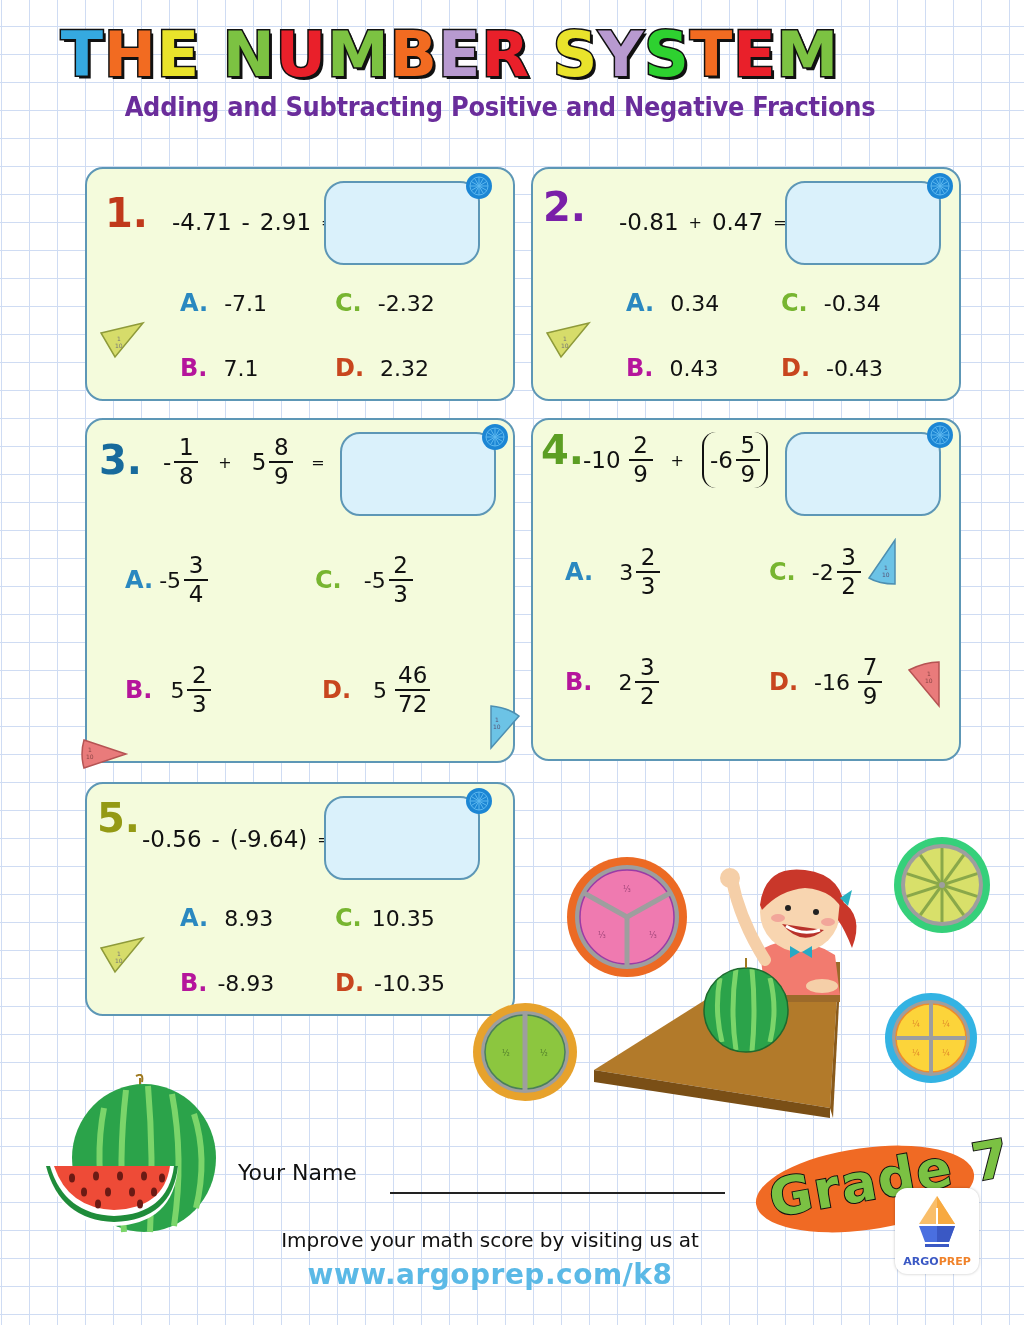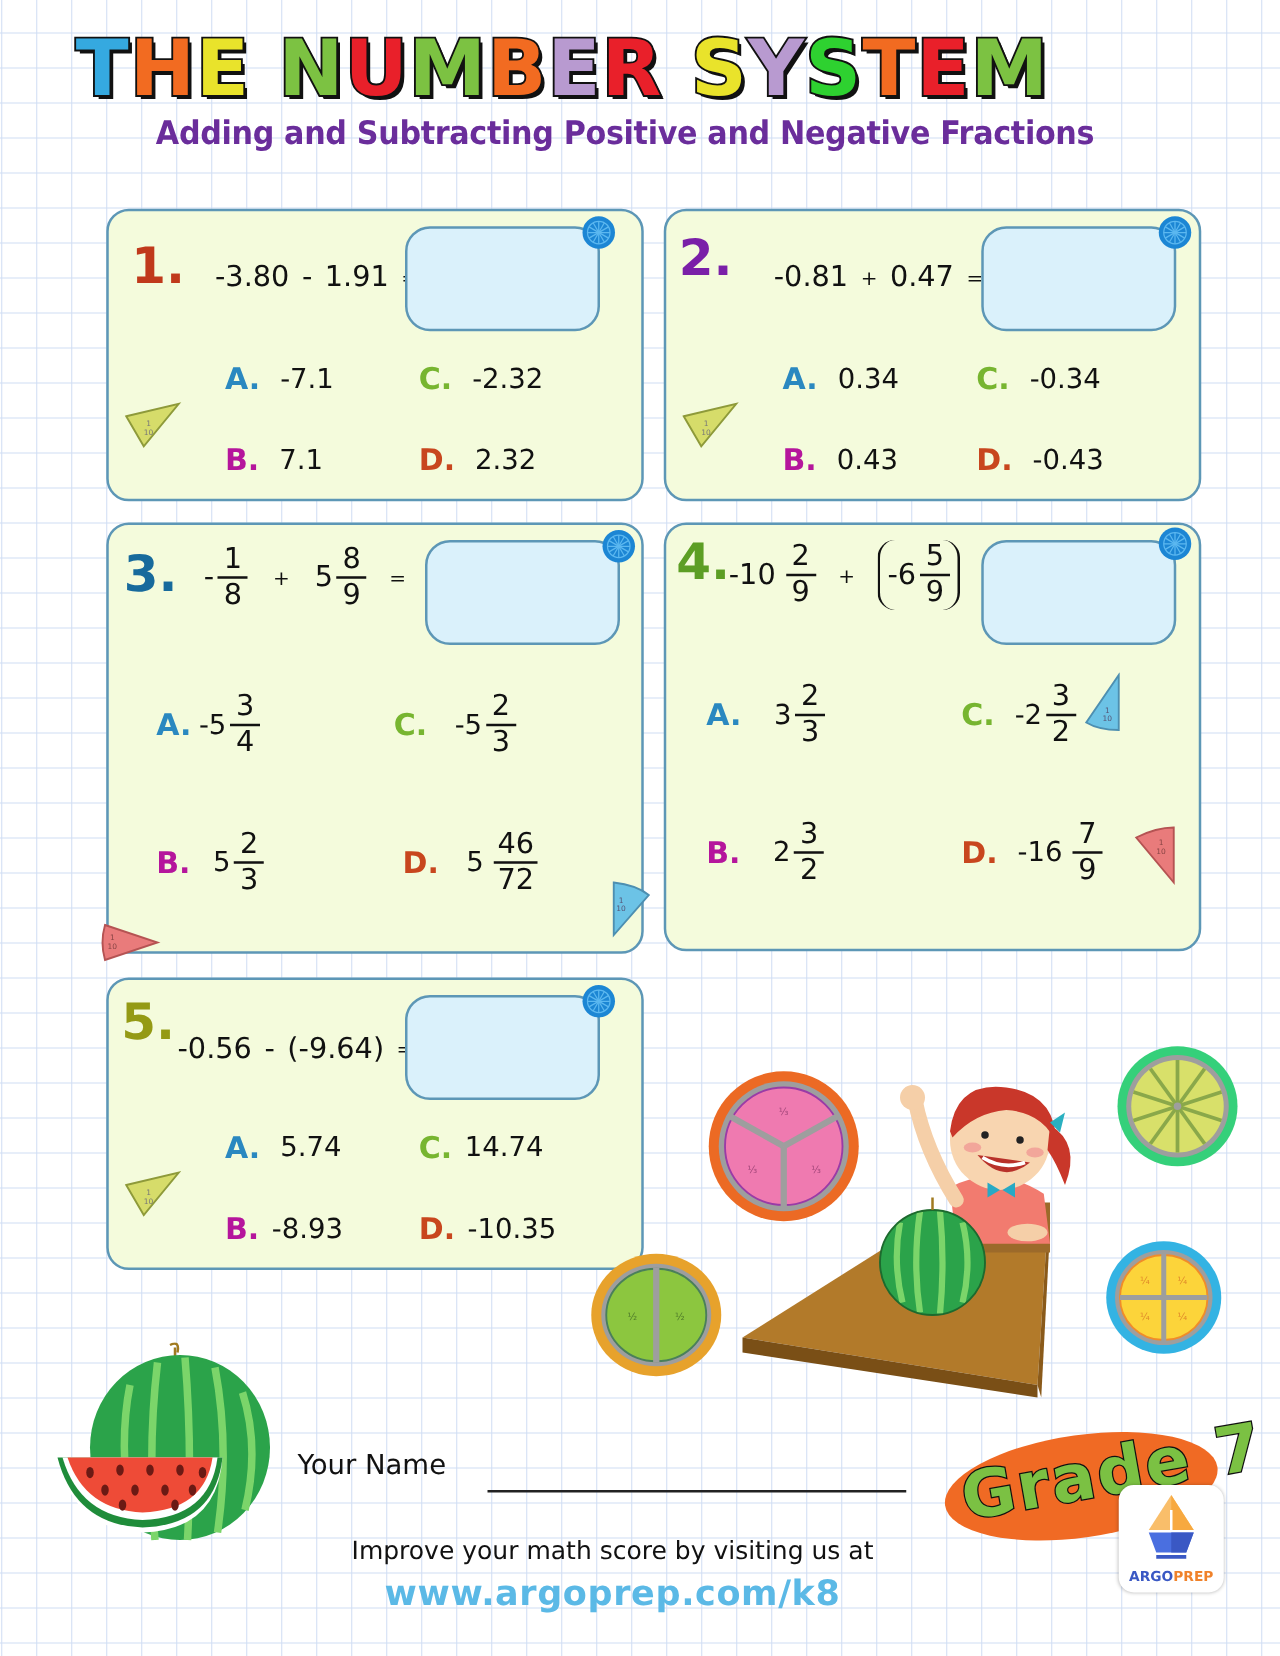--- a/index.html
+++ b/index.html
@@ -108,23 +108,23 @@
 </style>
 </head>
 <body>
 
 <div class="title" id="title"><span style="color: rgb(53, 169, 224);">T</span><span style="color: rgb(242, 107, 33);">H</span><span style="color: rgb(233, 227, 43);">E</span><span style="color: rgb(0, 0, 0);">&nbsp;</span><span style="color: rgb(124, 194, 66);">N</span><span style="color: rgb(233, 32, 42);">U</span><span style="color: rgb(124, 194, 66);">M</span><span style="color: rgb(242, 107, 33);">B</span><span style="color: rgb(184, 154, 208);">E</span><span style="color: rgb(233, 32, 42);">R</span><span style="color: rgb(0, 0, 0);">&nbsp;</span><span style="color: rgb(233, 227, 43);">S</span><span style="color: rgb(184, 154, 208);">Y</span><span style="color: rgb(46, 209, 48);">S</span><span style="color: rgb(242, 107, 33);">T</span><span style="color: rgb(233, 32, 42);">E</span><span style="color: rgb(124, 194, 66);">M</span></div>
 <div class="subtitle">Adding and Subtracting Positive and Negative Fractions</div>
 
 <div class="card" style="left:85px;top:167px;width:430px;height:234px;">
   <div class="qnum" style="left:18px;top:24px;color:#c0391b;">1.</div>
   <div class="expr" style="left:85px;top:40px;">
-    <span>-3.80</span>
+    <span>-4.71</span>
     <span>-</span>
-    <span>1.91</span>
+    <span>2.91</span>
     <span class="eq">=</span>
   </div>
   <div class="answer-box" style="left:237px;top:12px;width:156px;height:84px;"></div>
   <div class="pin" style="left:379px;top:4px;">
       <svg viewBox="0 0 26 26">
         <circle cx="13" cy="13" r="12" fill="#1c86d4"></circle>
         <g stroke="#5cb8f0" stroke-width="1">
           <line x1="4" y1="13" x2="22" y2="13"></line>
           <line x1="5.205771365940052" y1="8.5" x2="20.794228634059948" y2="17.5"></line>
           <line x1="8.5" y1="5.205771365940053" x2="17.5" y2="20.794228634059948"></line>
@@ -412,25 +412,25 @@
           <line x1="8.5" y1="5.205771365940053" x2="17.5" y2="20.794228634059948"></line>
           <line x1="13" y1="4" x2="13" y2="22"></line>
           <line x1="17.5" y1="5.205771365940052" x2="8.500000000000002" y2="20.794228634059948"></line>
           <line x1="20.794228634059948" y1="8.5" x2="5.205771365940052" y2="17.5"></line>
         </g>
         <circle cx="13" cy="13" r="9" fill="none" stroke="#5cb8f0" stroke-width="1"></circle>
       </svg>
     </div>
   <div class="opt" style="left:93px;top:120px;">
       <span class="letter cA">A.</span>
-      <span>5.74</span>
+      <span>8.93</span>
     </div>
   <div class="opt" style="left:248px;top:120px;gap:10px;">
       <span class="letter cC">C.</span>
-      <span>14.74</span>
+      <span>10.35</span>
     </div>
   <div class="opt" style="left:93px;top:185px;gap:10px;">
       <span class="letter cB">B.</span>
       <span>-8.93</span>
     </div>
   <div class="opt" style="left:248px;top:185px;gap:10px;">
       <span class="letter cD">D.</span>
       <span>-10.35</span>
     </div>
   <svg class="wedge" style="left:12px;top:152px;" width="48" height="40" viewBox="0 0 48 40">

